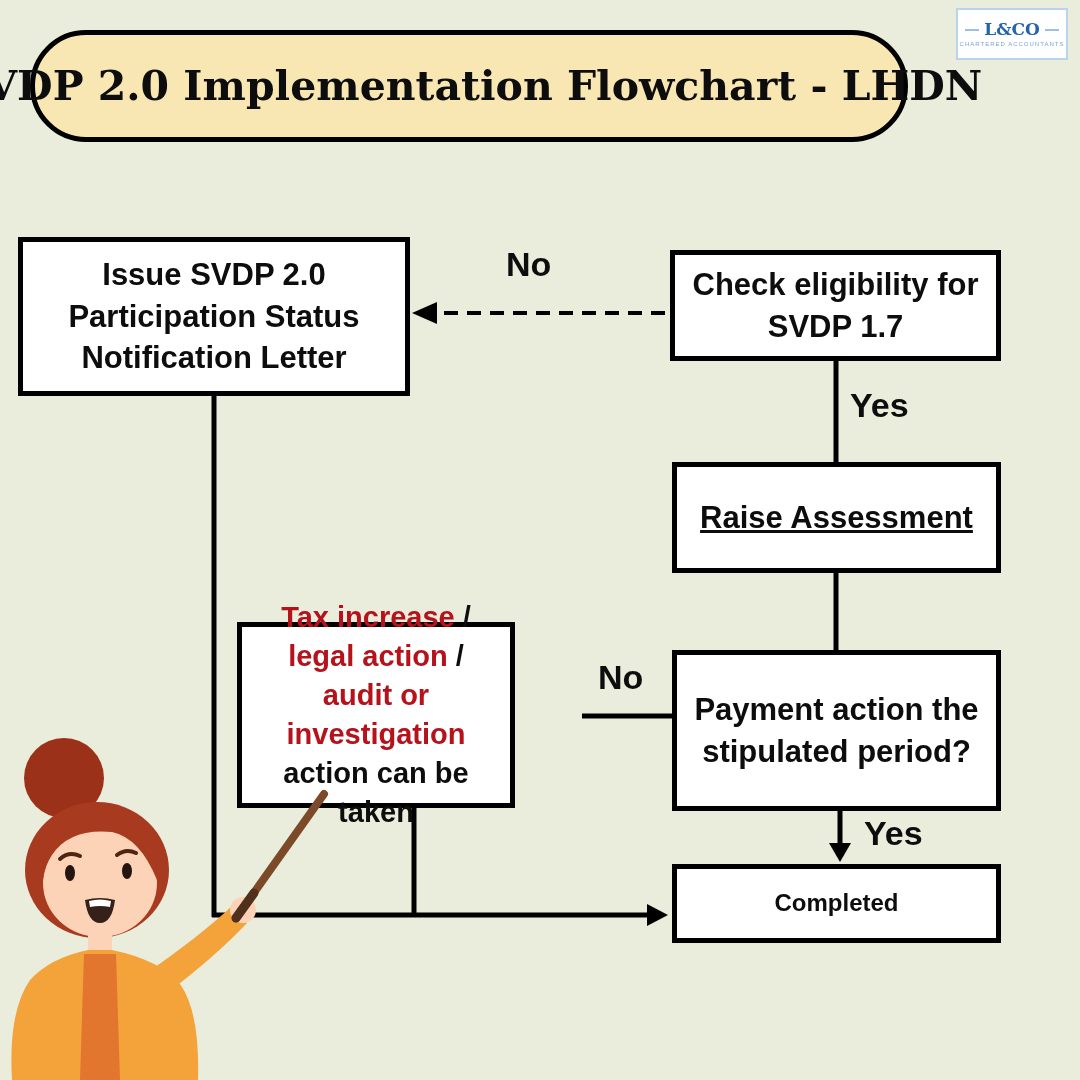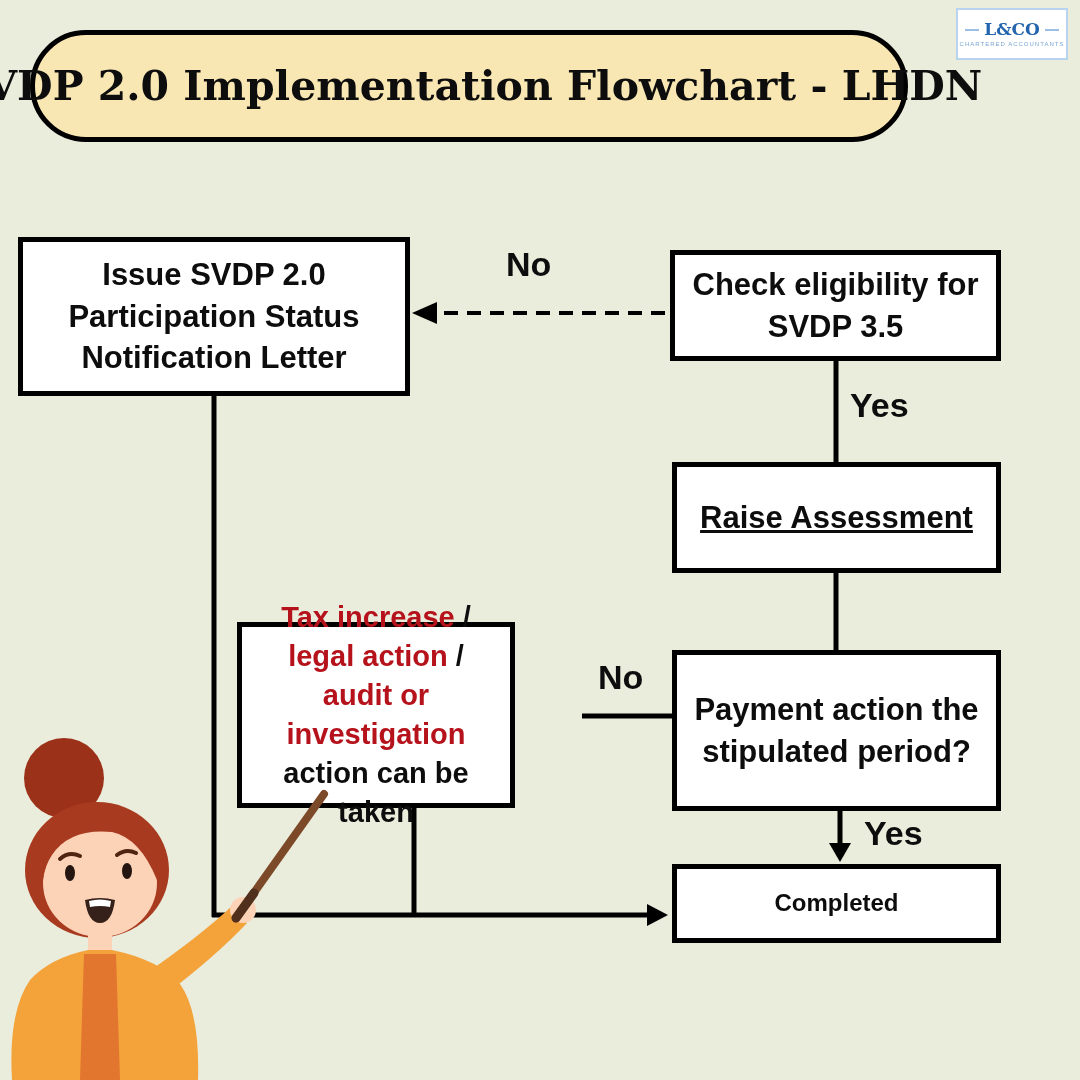--- a/index.html
+++ b/index.html
@@ -98,21 +98,21 @@
 
     <line x1="212" y1="915" x2="650" y2="915" stroke="#000" stroke-width="5"></line>
     <polygon points="668,915 647,904 647,926" fill="#000"></polygon>
   </svg>
 
   <div class="node node-issue">
     <span>Issue SVDP 2.0 Participation Status Notification Letter</span>
   </div>
 
   <div class="node node-check">
-    <span>Check eligibility for SVDP 3.5</span>
+    <span>Check eligibility for SVDP 1.7</span>
   </div>
 
   <div class="node node-raise">
     <span>Raise Assessment</span>
   </div>
 
   <div class="node node-payment">
     <span>Payment action the stipulated period?</span>
   </div>
 

